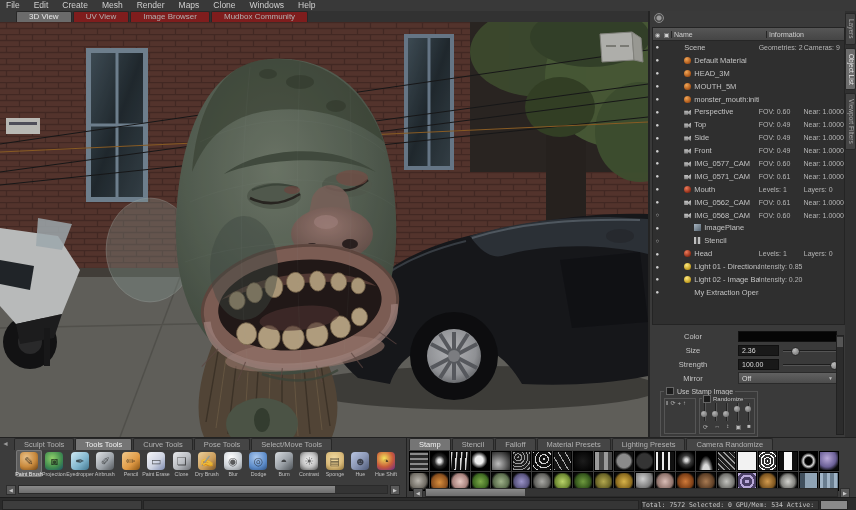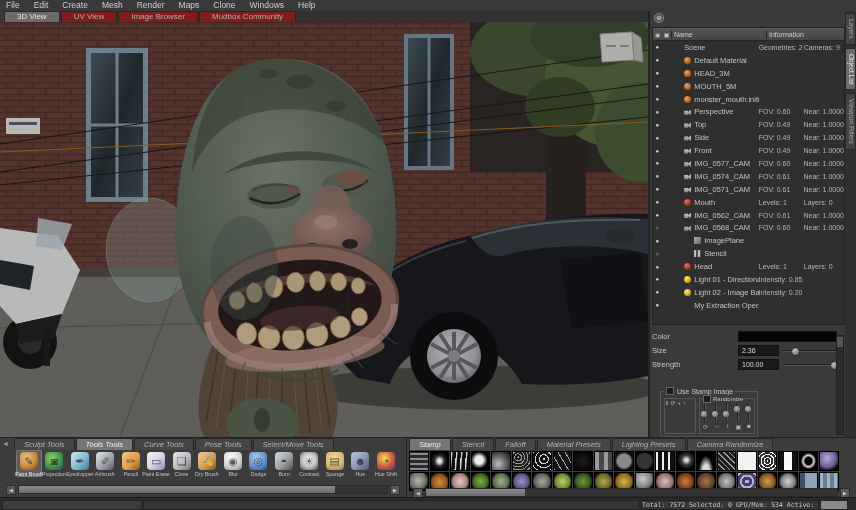--- a/index.html
+++ b/index.html
@@ -3,21 +3,21 @@
 <meta charset="utf-8">
 <style>
   html,body{margin:0;padding:0;}
   body{width:856px;height:510px;overflow:hidden;background:#393939;
        font-family:"Liberation Sans",sans-serif;color:#c8c8c8;position:relative;
        -webkit-font-smoothing:antialiased;}
   .menubar{position:absolute;left:0;top:0;width:856px;height:11px;background:#393939;
        display:flex;align-items:center;gap:14px;padding-left:6px;box-sizing:border-box;z-index:5;}
   .menubar span{font-size:8.5px;color:#cfcfcf;line-height:11px;}
   
-  .viewtabs{position:absolute;left:4px;top:11px;width:648px;height:11px;background:#323232;display:flex;align-items:flex-end;}
+  .viewtabs{position:absolute;left:16px;top:11px;width:648px;height:11px;background:#323232;display:flex;align-items:flex-end;}
   .vtab{font-size:8px;color:#b0b0b0;background:#7f1d1d;border:1px solid #272727;border-bottom:none;
         padding:0 12px;height:10px;line-height:10px;margin-right:1px;border-radius:2px 2px 0 0;}
   .vtab.active{background:#6b6b6b;color:#e6e6e6;}
   .viewport{position:absolute;left:0;top:22px;width:648px;height:415px;background:#555;overflow:hidden;}
   
   .rpanel{position:absolute;left:648px;top:11px;width:208px;height:426px;background:#3a3a3a;border-left:2px solid #242424;box-sizing:border-box;}
   .rp-head{height:14px;display:flex;align-items:center;padding-left:4px;}
   .rp-menu{width:8px;height:8px;border:1px solid #8a8a8a;border-radius:50%;background:radial-gradient(circle,#9a9a9a 0 2px,#4a4a4a 3px);}
   .sidetabs{position:absolute;right:0;top:0;width:11px;height:426px;background:#303030;display:flex;flex-direction:column;gap:3px;padding-top:2px;box-sizing:border-box;}
   .stab{writing-mode:vertical-rl;font-size:6.5px;color:#a8a8a8;background:#444;border:1px solid #272727;
@@ -43,21 +43,21 @@
   .imageplane-icon{background:linear-gradient(135deg,#a8b6c2,#53616d);}
   .stencil-icon{background:repeating-linear-gradient(90deg,#bdbdbd 0 2px,#4e4e4e 2px 4px);}
   .scene-icon{background:transparent;}
   .none{background:transparent;}
   .c1{width:47px;font-size:7px;color:#b5b5b5;overflow:visible;}
   .c2{width:42px;font-size:7px;color:#b5b5b5;}
   .c3{flex:1;font-size:7px;color:#b5b5b5;overflow:hidden;}
   
   .props{position:absolute;left:2px;top:318px;width:193px;height:106px;font-size:7.5px;}
   .prow{display:flex;align-items:center;height:14px;}
-  .plabel{width:82px;text-align:left;padding-right:4px;color:#c5c5c5;}
+  .plabel{width:82px;text-align:center;padding-right:4px;color:#c5c5c5;}
   .swatch{width:92px;height:9px;background:#050505;border:1px solid #111;}
   .pinput{width:36px;height:9px;background:#191919;border:1px solid #101010;color:#d8d8d8;
           font-size:7px;line-height:9px;padding-left:3px;}
   .slider{position:relative;flex:1;height:9px;margin:0 4px;}
   .slider .track{position:absolute;left:0;right:0;top:4px;height:1px;background:#1d1d1d;border-bottom:1px solid #555;}
   .slider .knob{position:absolute;top:1px;width:7px;height:7px;border-radius:50%;
           background:radial-gradient(circle at 35% 30%,#bdbdbd,#6a6a6a);border:1px solid #2a2a2a;}
   .dropdown{flex:1;height:10px;background:linear-gradient(#616161,#4c4c4c);border:1px solid #2a2a2a;
           display:flex;align-items:center;justify-content:space-between;padding:0 3px;color:#ddd;font-size:7px;}
   .dd-arrow{font-size:5px;color:#bbb;}
@@ -72,21 +72,21 @@
   .vsliders{display:flex;justify-content:space-around;padding-top:4px;height:20px;}
   .vs{position:relative;width:1px;background:#222;border-right:1px solid #555;height:18px;}
   .vs i{position:absolute;left:-3px;width:6px;height:6px;border-radius:50%;background:radial-gradient(circle at 35% 30%,#b5b5b5,#666);}
   .rbtns{display:flex;justify-content:space-around;font-size:6px;color:#bbb;margin-top:0px;}
   .pscroll{position:absolute;right:12px;top:324px;width:6px;height:98px;background:#2c2c2c;border:1px solid #222;}
   .pscroll i{display:block;width:100%;height:10px;background:#555;margin-top:1px;}
   
   .tray{position:absolute;top:437px;height:60px;background:#3c3c3c;box-sizing:border-box;}
   .tray-l{left:0;width:406px;border-top:1px solid #222;}
   .tray-r{left:406px;width:450px;border-top:1px solid #222;border-left:1px solid #222;}
-  .ttabs{display:flex;align-items:flex-start;height:12px;padding-left:14px;font-style:italic;}
+  .ttabs{display:flex;align-items:flex-start;height:12px;padding-left:14px;}
   .ttab{font-size:7.5px;color:#b2b2b2;background:#454545;border:1px solid #272727;border-bottom:none;
         padding:0 9px;height:11px;line-height:11px;margin-right:1px;border-radius:2px 2px 0 0;white-space:nowrap;}
   .ttab.active{background:#757575;color:#f0f0f0;}
   .tools{display:flex;align-items:flex-start;height:33px;padding-left:16px;position:relative;}
   .tool{width:25.5px;display:flex;flex-direction:column;align-items:center;padding-top:2px;border-radius:2px;}
   .tool.active{background:#5d5d5d;box-shadow:inset 0 0 0 1px #787878;}
   .tool-ic{width:18px;height:18px;border-radius:4px;display:flex;align-items:center;justify-content:center;
            font-size:11px;color:rgba(15,15,15,.65);}
   .tool-lb{font-size:5.8px;color:#c0c0c0;margin-top:1px;white-space:nowrap;transform:scale(.92);}
   .tool.active .tool-lb{color:#efefef;}
@@ -446,31 +446,20 @@
           <span class="c-lock"></span>
           <span class="c-name" style="padding-left: 14px;">
             <i class="row-icon camera-icon"></i>
             <span class="nm">IMG_0577_CAM</span>
           </span>
           <span class="c1">FOV: 0.60</span>
           <span class="c2">Near: 1.0000</span>
           <span class="c3">Fa</span>
         </div>
 
-        <div class="ol-row">
-          <span class="c-vis">●</span>
-          <span class="c-lock"></span>
-          <span class="c-name" style="padding-left: 14px;">
-            <i class="row-icon camera-icon"></i>
-            <span class="nm">IMG_0574_CAM</span>
-          </span>
-          <span class="c1">FOV: 0.61</span>
-          <span class="c2">Near: 1.0000</span>
-          <span class="c3">Fa</span>
-        </div>
 
         <div class="ol-row">
           <span class="c-vis">●</span>
           <span class="c-lock"></span>
           <span class="c-name" style="padding-left: 14px; text-align: right;">
             <i class="row-icon camera-icon"></i>
             <span class="nm">IMG_0571_CAM</span>
           </span>
           <span class="c1">FOV: 0.61</span>
           <span class="c2">Near: 1.0000</span>
@@ -599,20 +588,27 @@
         <span class="track"></span>
           <span class="knob" style="left:14%;"></span>
       </span>
     </div>
     <div class="prow">
       <span class="plabel">Strength</span>
       <span class="pinput">100.00</span>
       <span class="slider" style="margin-right:6px;">
         <span class="track"></span>
           <span class="knob" style="right:0;"></span>
+      </span>
+    </div>
+    <div class="prow">
+      <span class="plabel">Mirror</span>
+      <span class="dropdown" style="margin-right:8px;">
+        <span>Off</span>
+        <span class="dd-arrow">▼</span>
       </span>
     </div>
     <div class="groupbox">
       <span class="gb-title">
         <span class="cb"></span>
         <span>Use Stamp Image</span>
       </span>
       <span class="well">
         <span class="btns">
           <span class="tinybtn">‖</span>

